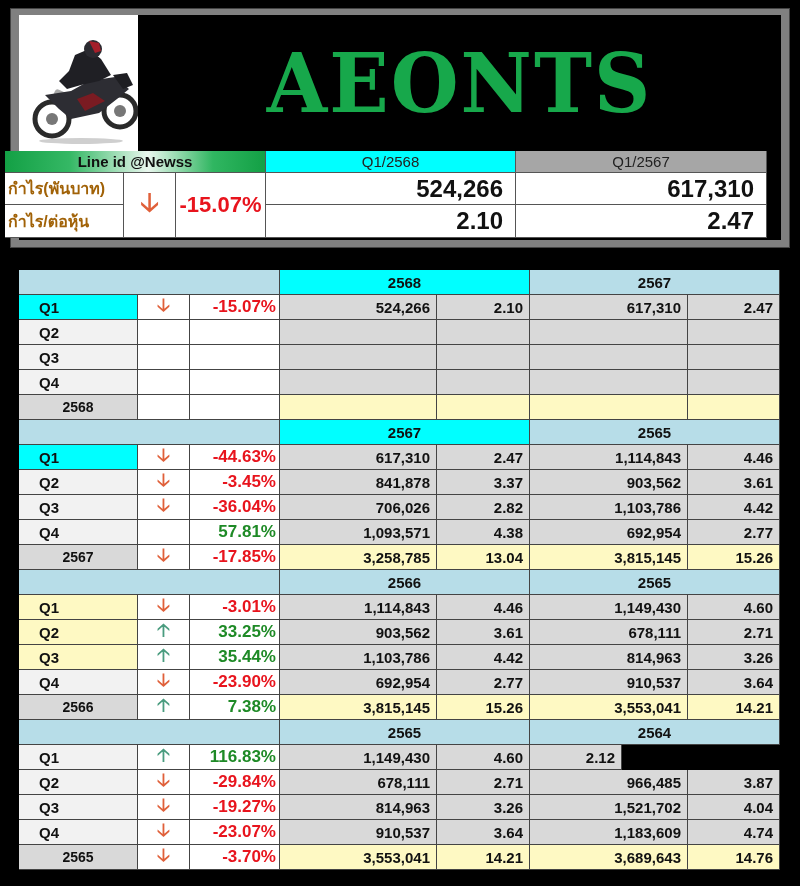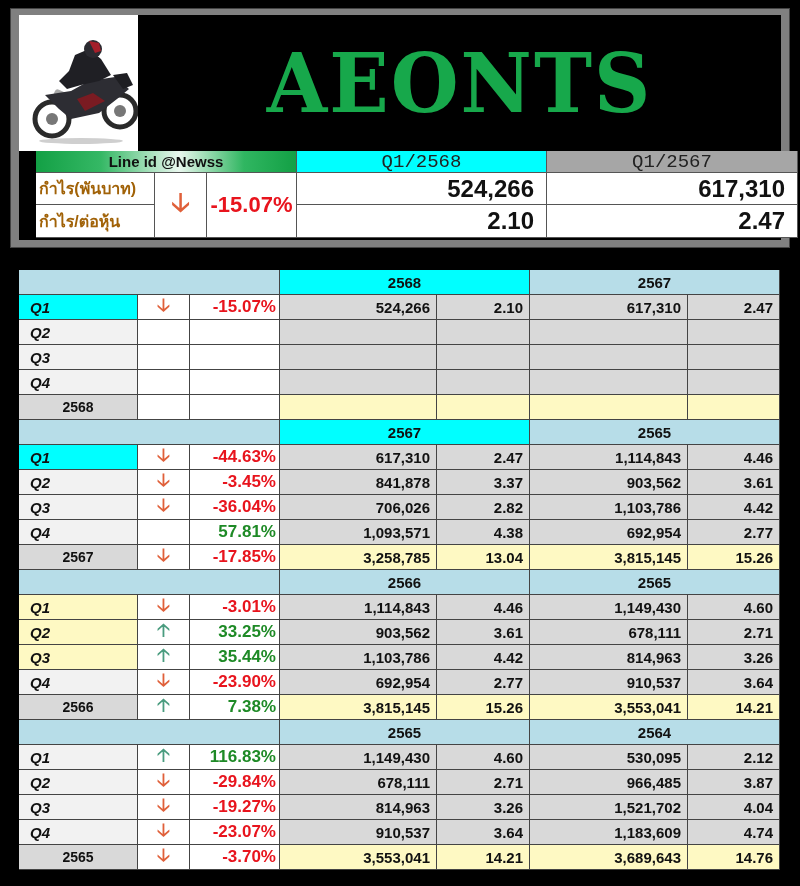--- a/index.html
+++ b/index.html
@@ -19,39 +19,39 @@
     position: absolute; left: 19px; top: 15px; width: 119px; height: 136px;
     background: #fff; overflow: hidden;
   }
   .title {
     position: absolute; left: 138px; top: 15px; width: 643px; height: 136px;
     display: flex; align-items: center; justify-content: center;
     font-family: "DejaVu Serif", "Liberation Serif", serif; font-weight: 900;
     font-size: 78px; letter-spacing: 2px; color: #17a84b;
     transform: scaleY(1.05);
   }
-  .top-grid { position: absolute; left: 36px; top: 151px; width: 762px; height: 70px; }
+  .top-grid { position: absolute; left: 5px; top: 151px; width: 762px; height: 70px; }
   .tcell { position: absolute; border-right: 1px solid #555; border-bottom: 1px solid #555; display: flex; align-items: center; }
   .green-grad {
     background: linear-gradient(90deg, #13a045 0%, #35b865 25%, #e9f7ee 55%, #30b661 80%, #13a045 100%);
     justify-content: center; font-size: 15px; color: #111;
   }
   .cyan { background: #00ffff; }
   .gray-hdr { background: #a6a6a6; }
-  .hdr-txt { justify-content: center; font-size: 19px; font-weight: normal; color: #222; font-family: Liberation Mono, monospace; }
+  .hdr-txt { justify-content: center; font-size: 15px; font-weight: normal; color: #222; }
   .white { background: #fff; }
   .big-num { justify-content: flex-end; padding-right: 12px; font-size: 24px; color: #111; }
   .th-label { font-size: 16px; padding-left: 3px; color: #a16207; }
   .pct-big { justify-content: center; font-size: 22px; color: #e8141d; }
 
   
   .table { position: absolute; left: 19px; top: 270px; width: 761px; }
   .row { position: relative; height: 25px; display: flex; }
   .c { height: 25px; display: flex; align-items: center; border-right: 1px solid #444; border-bottom: 1px solid #444; font-size: 15px; }
-  .c-label { width: 119px; padding-left: 11px; font-style: italic; }
+  .c-label { width: 119px; padding-left: 20px; }
   .c-year  { width: 119px; justify-content: center; font-size: 14px; }
   .c-arrow { width: 52px; justify-content: center; background: #fff; }
   .c-pct   { width: 90px; justify-content: flex-end; padding-right: 3px; background: #fff; font-size: 17px; }
   .c-p     { width: 157px; justify-content: flex-end; padding-right: 6px; }
   .c-e     { width: 93px; justify-content: flex-end; padding-right: 6px; }
   .c-p2    { width: 158px; justify-content: flex-end; padding-right: 6px; }
   .c-e2    { width: 92px; justify-content: flex-end; padding-right: 6px; }
   .sec-hdr .c { border-bottom: 1px solid #444; }
   .hdr-left { width: 261px; background: #b7dde8; }
   .hdr-y1 { width: 250px; justify-content: center; }
@@ -295,21 +295,20 @@
       <div class="c hdr-y2">2564</div>
     </div>
     <div class="row">
       <div class="c c-label bg-lg">Q1</div>
       <div class="c c-arrow">
         <span class="arrow-up">🡡</span>
       </div>
       <div class="c c-pct pos">116.83%</div>
       <div class="c c-p bg-g">1,149,430</div>
       <div class="c c-e bg-g">4.60</div>
-      <div class="c c-p2 bg-g">530,095</div>
       <div class="c c-e2 bg-g">2.12</div>
     </div>
     <div class="row">
       <div class="c c-label bg-lg">Q2</div>
       <div class="c c-arrow">
         <span class="arrow-down">🡣</span>
       </div>
       <div class="c c-pct neg">-29.84%</div>
       <div class="c c-p bg-g">678,111</div>
       <div class="c c-e bg-g">2.71</div>

